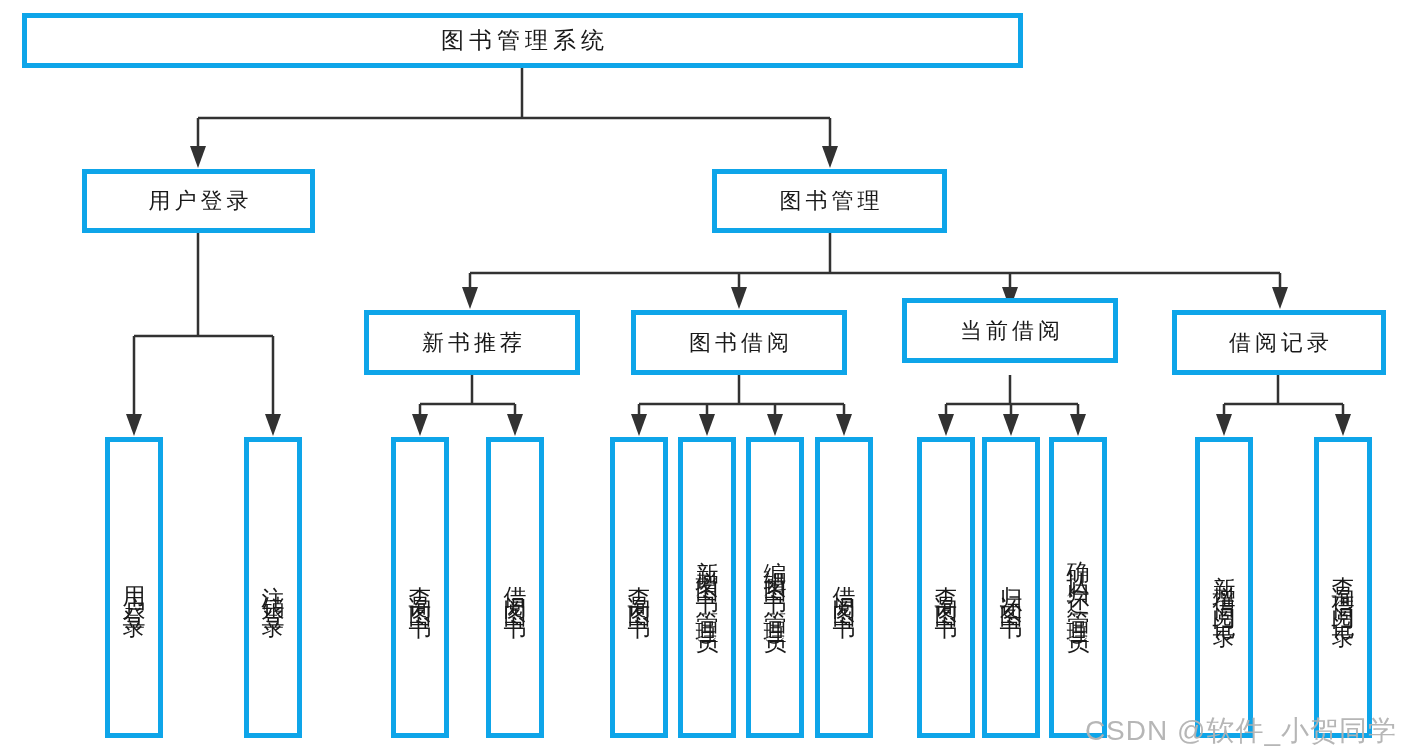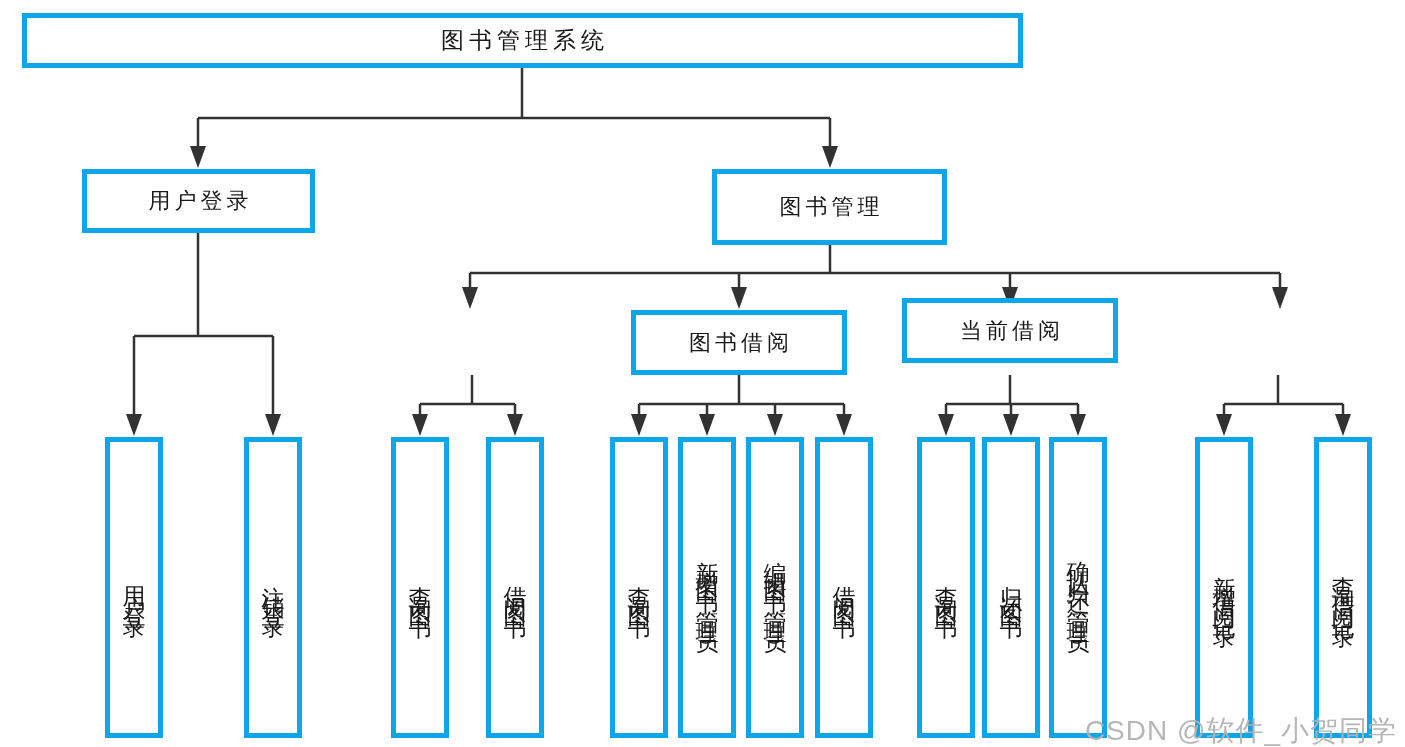--- a/index.html
+++ b/index.html
@@ -105,24 +105,26 @@
     <g>
       <path class="line" d="M1278 375 V404 M1224 404 H1343 M1224 404 V416 M1343 404 V416"></path>
       <polygon class="arrow" points="1216,414 1232,414 1224,436"></polygon>
       <polygon class="arrow" points="1335,414 1351,414 1343,436"></polygon>
     </g>
   </svg>
 
   <div class="node hnode root" style="left:22px; top:13px; width:1001px; height:55px;">图书管理系统</div>
 
   <div class="node hnode" style="left:82px; top:169px; width:233px; height:64px;">用户登录</div>
-  <div class="node hnode" style="left:712px; top:169px; width:235px; height:76px;">图书管理</div>
+  <div class="node hnode" style="left:712px; top:169px; width:235px; height:64px;">图书管理</div>
 
+  <div class="node hnode" style="left:364px; top:310px; width:216px; height:65px;">新书推荐</div>
   <div class="node hnode" style="left:631px; top:310px; width:216px; height:65px;font-family:Liberation Mono, monospace;">图书借阅</div>
   <div class="node hnode" style="left:902px; top:298px; width:216px; height:65px;">当前借阅</div>
+  <div class="node hnode" style="left:1172px; top:310px; width:214px; height:65px;">借阅记录</div>
 
   <div class="node vnode" style="left:105px;">用户登录</div>
   <div class="node vnode" style="left:244px;">注销登录</div>
 
   <div class="node vnode" style="left:391px;">查询图书</div>
   <div class="node vnode" style="left:486px;">借阅图书</div>
 
   <div class="node vnode" style="left:610px;">查询图书</div>
   <div class="node vnode" style="left:678px;">新增图书（管理员）</div>
   <div class="node vnode" style="left:746px;">编辑图书（管理员）</div>

